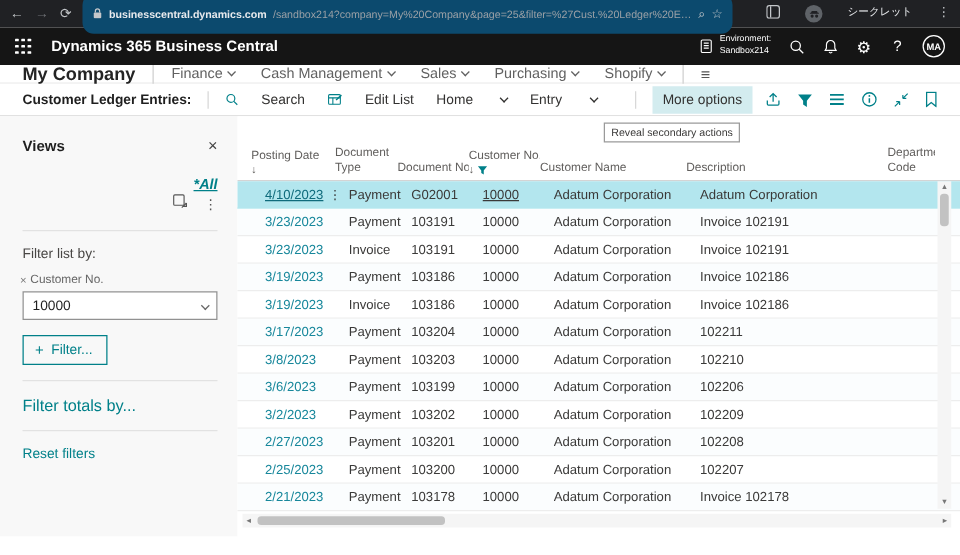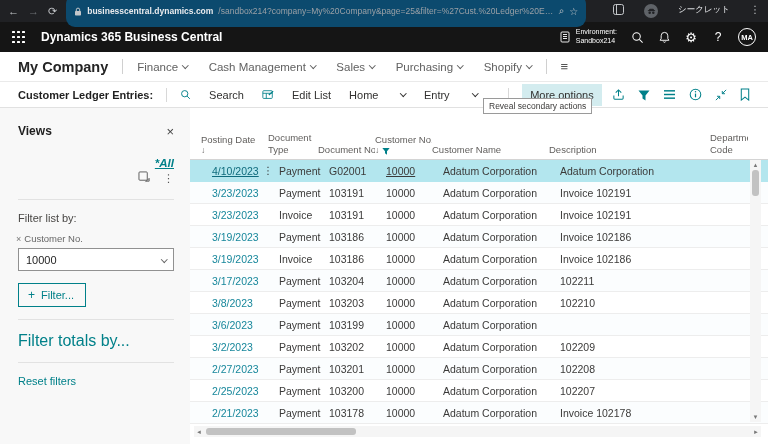--- a/index.html
+++ b/index.html
@@ -28,21 +28,21 @@
   .app-title { font-size:12px; font-weight:bold; margin-left:16px; cursor:pointer; }
   .app-right { margin-left:auto; display:flex; align-items:center; gap:13px; }
   .env-wrap { display:flex; align-items:center; gap:4px; cursor:pointer; }
   .env-text { font-size:7px; line-height:1.25; color:#fff; }
   .hdr-icon { width:14px; height:14px; display:flex; align-items:center; justify-content:center; cursor:pointer; }
   .help-glyph { font-size:12px; color:#fff; font-weight:400; }
   .gear-glyph { font-size:13px; color:#fff; }
   .avatar { width:18px; height:18px; border-radius:50%; border:1px solid #fff; display:flex; align-items:center; justify-content:center; font-size:7.5px; font-weight:bold; cursor:pointer; }
 
   
-  .nav-bar { height:30px; background:#fff; border-bottom:1px solid #eaeaea; display:flex; align-items:center; padding:0 18px; }
+  .nav-bar { height:15px; background:#fff; border-bottom:1px solid #eaeaea; display:flex; padding:0 18px; }
   .company { font-size:14.5px; font-weight:bold; color:#242424; cursor:pointer; }
   .vdiv { width:1px; height:15px; background:#d0d0d0; margin:0 14px; }
   .nav-menus { display:flex; align-items:center; gap:21px; }
   .nav-item { font-size:11.5px; color:#616161; cursor:pointer; display:flex; align-items:center; }
   .chev { display:inline-block; width:4.5px; height:4.5px; border-right:1px solid currentColor; border-bottom:1px solid currentColor; transform:rotate(45deg); margin-left:5px; margin-top:-3px; }
   .hamburger { font-size:13px; color:#555; cursor:pointer; }
 
   
   .action-bar { height:26px; background:#fff; border-bottom:1px solid #e1e1e1; display:flex; align-items:center; padding:0 18px; font-size:11px; color:#323130; }
   .ab-title { font-weight:bold; color:#1f1f1f; cursor:pointer; }
@@ -55,38 +55,38 @@
   .ab-ic { cursor:pointer; display:flex; align-items:center; }
 
   
   .tooltip { position:absolute; left:483px; top:98px; background:#fff; border:1px solid #9a9a9a; padding:2px 5px; font-size:8.5px; color:#3b3a39; z-index:30; white-space:nowrap; }
 
   
   .content { display:flex; height:336px; }
 
   
   .sidebar { width:190px; background:#f8f8f8; padding:16px 16px 0 18px; flex:none; }
-  .views-head { display:flex; justify-content:space-between; }
+  .views-head { display:flex; align-items:center; justify-content:space-between; }
   .views-title { font-size:12px; font-weight:bold; color:#1f1f1f; }
   .close-x { font-size:13px; color:#444; cursor:pointer; }
   .view-all-row { display:flex; align-items:flex-end; margin-top:18px;flex-direction:column; }
   .view-all { color:#008089; font-weight:bold; font-style:italic; font-size:11.5px; text-decoration:underline; cursor:pointer; }
   .va-icons { margin-left:auto; display:flex; align-items:center; gap:12px; }
   .va-icons .dots { color:#555; font-size:11px; cursor:pointer; }
   .sb-hr { border:none; border-top:1px solid #e2e2e2; margin:12px 0; }
   .flb { font-size:11px; color:#484644; }
   .field-label { display:flex; align-items:center; gap:3px; margin-top:9px; margin-left:-2px; }
   .field-x { font-size:9px; color:#777; cursor:pointer; }
   .field-name { font-size:9.5px; color:#666; }
   .combo { margin-top:4px; height:23px; background:#fff; border:1px solid #919191; display:flex; align-items:center; padding:0 7px; }
   .combo input { border:none; outline:none; flex:1; font-size:11px; color:#1f1f1f; font-family:inherit; background:transparent; width:100%; }
   .combo .chev { color:#666; margin-top:-1px; }
   .filter-btn { margin-top:12px; display:inline-flex; align-items:center; gap:6px; border:1px solid #008089; color:#008089; background:transparent; padding:5px 11px 5px 9px; font-size:11px; cursor:pointer; font-family:inherit; }
   .filter-btn .plus { font-size:12px; line-height:1; font-weight:400; }
-  .sb-link { color:#008089; font-size:16px; cursor:pointer; }
+  .sb-link { color:#008089; font-size:13px; cursor:pointer; }
 
   
   .table-area { flex:1; background:#fff; position:relative; padding-top:24px; }
   .grid-head { display:grid; grid-template-columns:67px 50px 57px 57px 117px 161px 1fr; padding:0 20px 3px 11px; border-bottom:1px solid #d4d4d4; font-size:9.5px; color:#605e5c; align-items:end; height:28px; }
   .hcell { line-height:1.25; overflow:hidden; white-space:nowrap; cursor:pointer; }
   .sort-row { display:flex; gap:3px; align-items:center; font-size:8.5px; color:#605e5c; }
   .funnel-sm svg { display:block; }
   .grid-body { }
   .grid-row { display:grid; grid-template-columns:67px 50px 57px 57px 117px 161px 1fr; padding:0 20px 0 22px; height:22px; align-items:center; border-bottom:1px solid #ededed; font-size:10.5px; color:#3b3a39; cursor:pointer; }
   .grid-row:nth-child(even) { background:#fbfdfe; }
@@ -452,20 +452,21 @@
   </div>
           <div class="grid-row">
     <div class="cell date-cell">
       <span class="date-link">3/6/2023</span>
 
     </div>
     <div class="cell">Payment</div>
     <div class="cell">103199</div>
     <div class="cell custno-val">10000</div>
     <div class="cell">Adatum Corporation</div>
+    <div class="cell">102206</div>
     <div class="cell"></div>
   </div>
           <div class="grid-row">
     <div class="cell date-cell">
       <span class="date-link">3/2/2023</span>
 
     </div>
     <div class="cell">Payment</div>
     <div class="cell">103202</div>
     <div class="cell custno-val">10000</div>

